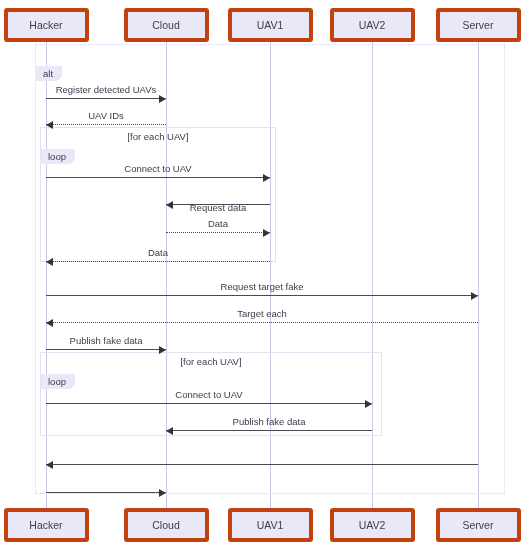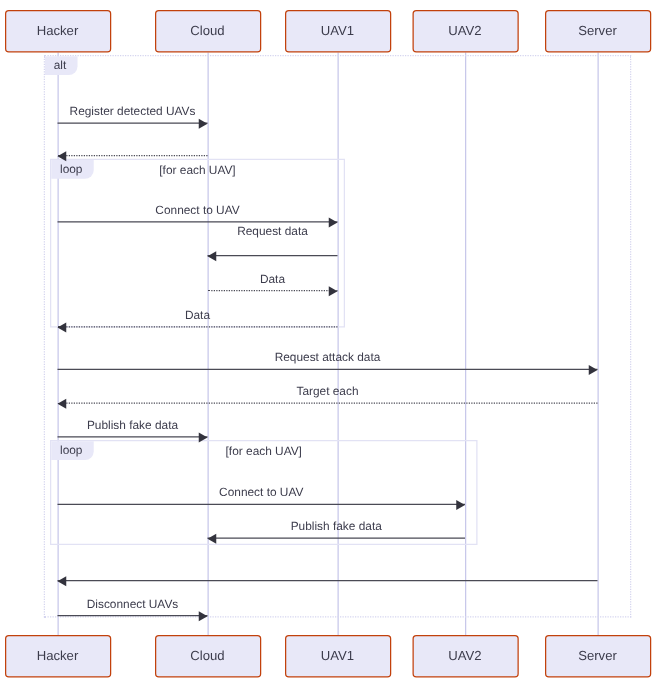--- a/index.html
+++ b/index.html
@@ -5,21 +5,21 @@
   html,body{margin:0;padding:0;background:#ffffff;}
   body{width:527px;height:550px;position:relative;overflow:hidden;
        font-family:"Liberation Sans","DejaVu Sans",sans-serif;
        color:#333344;-webkit-font-smoothing:antialiased;}
 
   #diagram{position:absolute;left:0;top:0;width:527px;height:550px;}
 
   
   .actor-box{
     position:absolute;height:34px;width:85px;
-    background:#e8e8f8;border:1px solid #c2410c;border-radius:3px;
+    background:#e8e8f8;border:4px solid #c2410c;border-radius:3px;
     display:flex;align-items:center;justify-content:center;
     font-size:10.5px;color:#3c3c4c;box-sizing:border-box;
   }
   .actor-label{pointer-events:none;}
 
   
   .lifeline{
     position:absolute;width:1px;background:#c8c8ea;
   }
 
@@ -31,20 +31,21 @@
   }
   .frag.solidish{border:1px solid #e2e2f4;}
   .frag-tag{
     position:absolute;
     background:#e8e8f8;
     border-bottom-right-radius:7px;
     font-size:9.5px;color:#3c3c4c;
     padding:2px 9px 2px 7px;
     line-height:11px;
     box-sizing:border-box;
+    margin-top:21px;
   }
   .frag-cond{
     position:absolute;font-size:9.5px;color:#3c3c4c;
     white-space:nowrap;text-align:center;
   }
 
   
   .msg-line{position:absolute;height:0;}
   .msg-line.solid{border-top:1px solid #4a4a55;}
   .msg-line.dotted{border-top:1px dotted #4a4a55;}
@@ -80,52 +81,52 @@
     <div class="frag-tag" style="left: 41px; top: 128px;">loop</div>
     <div class="frag-cond" style="left: 40px; top: 131px; width: 236px;">[for each UAV]</div>
     <div class="frag solidish" style="left: 40px; top: 352px; width: 342px; height: 84px;"></div>
     <div class="frag-tag" style="left: 41px; top: 353px;">loop</div>
     <div class="frag-cond" style="left: 40px; top: 356px; width: 342px;">[for each UAV]</div>
     <div class="msg-line solid" style="left: 46px; top: 98px; width: 120px;"></div>
     <div class="arrowhead right" style="top: 94.5px; left: 159px;"></div>
     <div class="msg-label" style="left: 46px; width: 120px; top: 84px;">Register detected UAVs</div>
     <div class="msg-line dotted" style="left: 46px; top: 124px; width: 120px;"></div>
     <div class="arrowhead left" style="top: 120.5px; left: 46px;"></div>
+    <div class="msg-label" style="left: 46px; width: 120px; top: 110px;">UAV IDs</div>
     <div class="msg-line solid" style="left: 46px; top: 177px; width: 224px;"></div>
     <div class="arrowhead right" style="top: 173.5px; left: 263px;"></div>
     <div class="msg-label" style="left: 46px; width: 224px; top: 163px;">Connect to UAV</div>
     <div class="msg-line solid" style="left: 166px; top: 204px; width: 104px;"></div>
     <div class="arrowhead left" style="top: 200.5px; left: 166px;"></div>
-    <div class="msg-label" style="left: 166px; width: 104px; top: 180px;">Request data</div>
+    <div class="msg-label" style="left: 166px; width: 104px; top: 202px;">Request data</div>
     <div class="msg-line dotted" style="left: 166px; top: 232px; width: 104px;"></div>
     <div class="arrowhead right" style="top: 228.5px; left: 263px;"></div>
     <div class="msg-label" style="left: 166px; width: 104px; top: 218px;">Data</div>
     <div class="msg-line dotted" style="left: 46px; top: 261px; width: 224px;"></div>
     <div class="arrowhead left" style="top: 257.5px; left: 46px;"></div>
     <div class="msg-label" style="left: 46px; width: 224px; top: 247px;">Data</div>
     <div class="msg-line solid" style="left: 46px; top: 295px; width: 432px;"></div>
     <div class="arrowhead right" style="top: 291.5px; left: 471px;"></div>
-    <div class="msg-label" style="left: 46px; width: 432px; top: 281px;">Request attack data</div>
+    <div class="msg-label" style="left: 46px; width: 432px; top: 281px;">Request target fake</div>
     <div class="msg-line dotted" style="left: 46px; top: 322px; width: 432px;"></div>
     <div class="arrowhead left" style="top: 318.5px; left: 46px;"></div>
     <div class="msg-label" style="left: 46px; width: 432px; top: 308px;">Target each</div>
     <div class="msg-line solid" style="left: 46px; top: 349px; width: 120px;"></div>
     <div class="arrowhead right" style="top: 345.5px; left: 159px;"></div>
     <div class="msg-label" style="left: 46px; width: 120px; top: 335px;">Publish fake data</div>
     <div class="msg-line solid" style="left: 46px; top: 403px; width: 326px;"></div>
     <div class="arrowhead right" style="top: 399.5px; left: 365px;"></div>
     <div class="msg-label" style="left: 46px; width: 326px; top: 389px;">Connect to UAV</div>
     <div class="msg-line solid" style="left: 166px; top: 430px; width: 206px;"></div>
     <div class="arrowhead left" style="top: 426.5px; left: 166px;"></div>
     <div class="msg-label" style="left: 166px; width: 206px; top: 416px;">Publish fake data</div>
     <div class="msg-line solid" style="left: 46px; top: 464px; width: 432px;"></div>
     <div class="arrowhead left" style="top: 460.5px; left: 46px;"></div>
     <div class="msg-line solid" style="left: 46px; top: 492px; width: 120px;"></div>
     <div class="arrowhead right" style="top: 488.5px; left: 159px;"></div>
-    <div class="msg-label" style="left: 46px; width: 120px; top: 478px;">Disconnect UAVs</div>
     <div class="actor-box" style="left: 3.5px; top: 8px;">
       <span class="actor-label">Hacker</span>
     </div>
     <div class="actor-box" style="left: 123.5px; top: 8px;">
       <span class="actor-label">Cloud</span>
     </div>
     <div class="actor-box" style="left: 227.5px; top: 8px;">
       <span class="actor-label">UAV1</span>
     </div>
     <div class="actor-box" style="left: 329.5px; top: 8px;">

